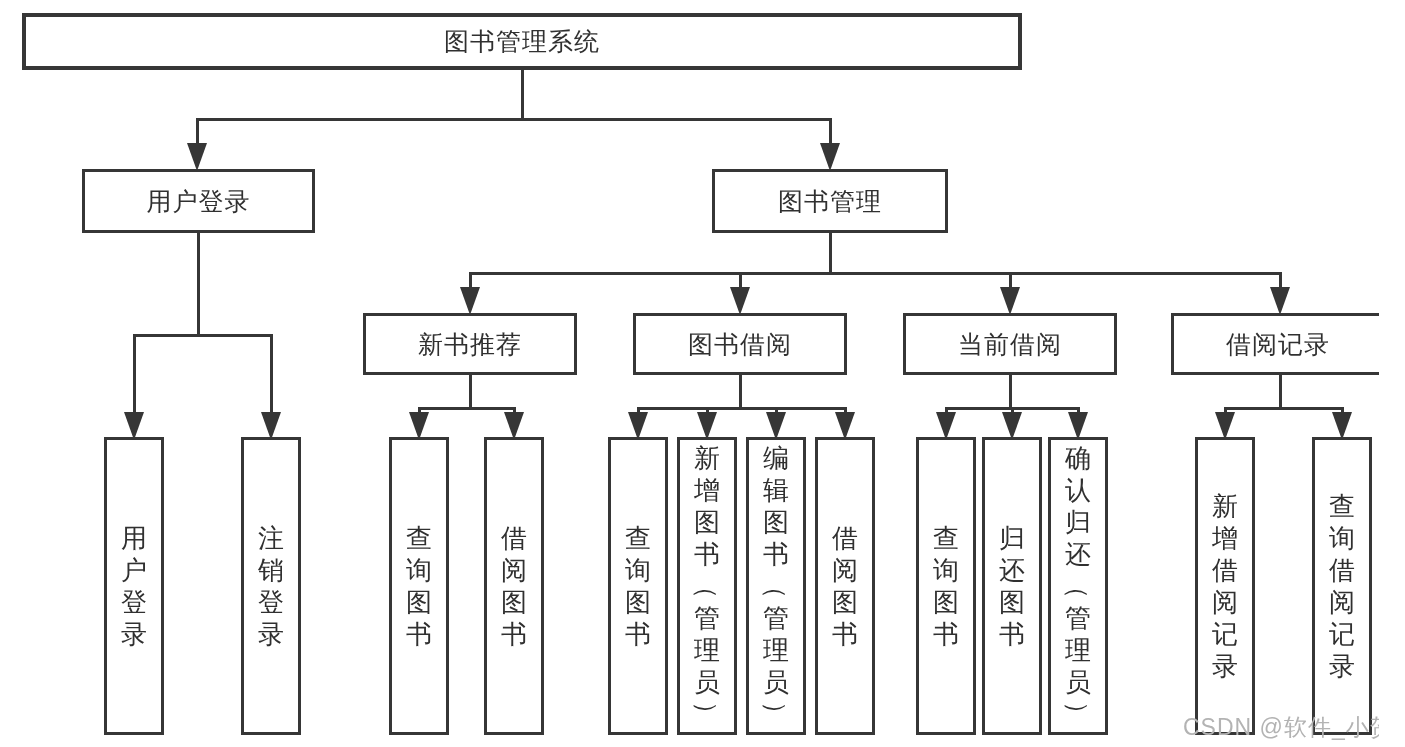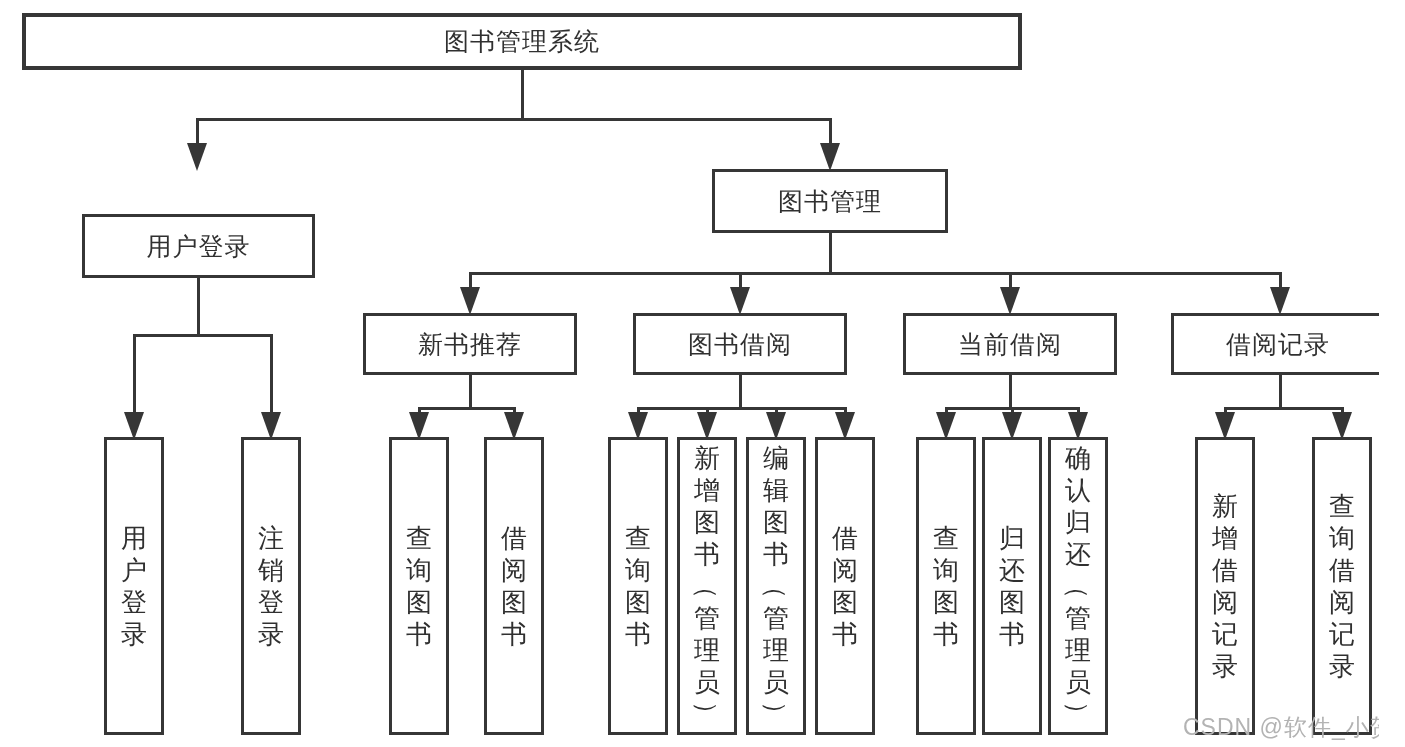--- a/index.html
+++ b/index.html
@@ -128,21 +128,21 @@
       <div class="arw" style="left: 1002px; top: 412px;"></div>
       <div class="arw" style="left: 1068px; top: 412px;"></div>
       <div class="arw" style="left: 1215px; top: 412px;"></div>
       <div class="arw" style="left: 1332px; top: 412px;"></div>
     </div>
 
   <div class="box root" style="left:22px; top:13px; width:1000px; height:57px;">
     <span class="h-label">图书管理系统</span>
   </div>
 
-  <div class="box" style="left:82px; top:169px; width:233px; height:64px;margin-top:45px;">
+  <div class="box" style="left:82px; top:169px; width:233px; height:64px;">
     <span class="h-label">用户登录</span>
   </div>
   <div class="box" style="left:712px; top:169px; width:236px; height:64px;">
     <span class="h-label">图书管理</span>
   </div>
 
   <div class="box" style="left:363px; top:313px; width:214px; height:62px;">
     <span class="h-label">新书推荐</span>
   </div>
   <div class="box" style="left:903px; top:313px; width:214px; height:62px;">

